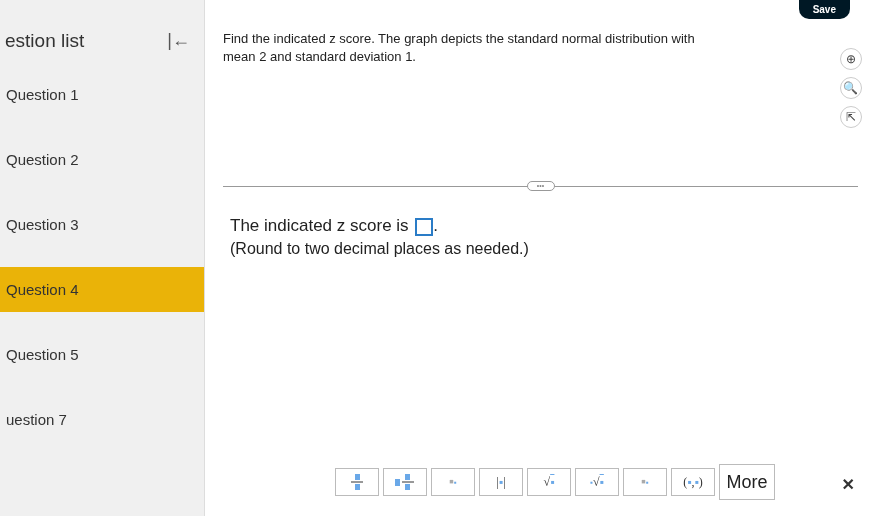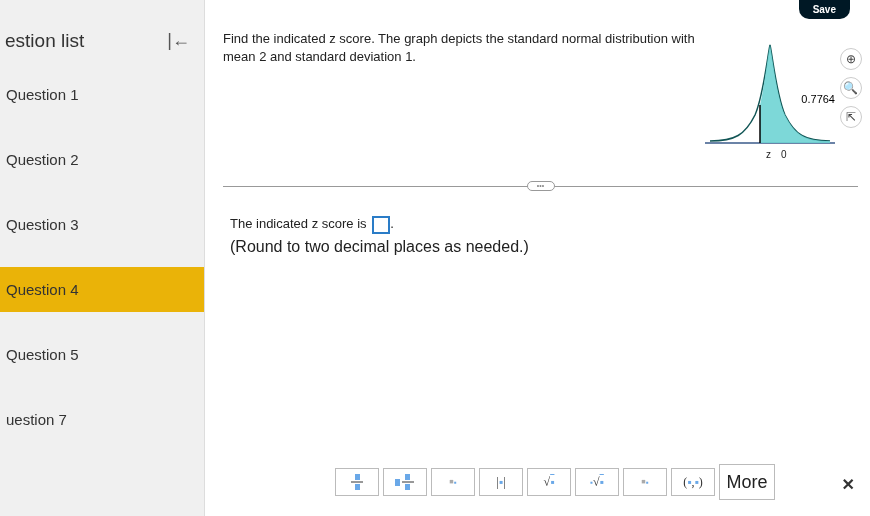--- a/index.html
+++ b/index.html
@@ -130,21 +130,21 @@
       color: #888;
       text-align: center;
       line-height: 8px;
       cursor: pointer;
     }
     .answer-area {
       position: absolute;
       top: 216px;
       left: 25px;
     }
-    .answer-line1 { font-size: 13px; }
+    .answer-line1 { font-size: 17px; }
     .answer-input {
       width: 18px;
       height: 18px;
       border: 2px solid #2a7cc7;
       display: inline-block;
       vertical-align: middle;
       margin-left: 2px;
     }
     .answer-line2 { font-size: 16px; margin-top: 4px; }
     .math-toolbar {
@@ -210,31 +210,20 @@
   </div>
 
   <div class="main">
     <div class="prompt-row">
       <div class="prompt-text">
         <span>Find the indicated z score. The graph depicts the standard normal distribution with</span><br>
         <span>mean 2 and standard deviation 1.</span>
       </div>
     </div>
 
-    <div class="graph-area">
-      <svg width="130" height="125" viewBox="0 0 130 125">
-        <line x1="0" y1="118" x2="130" y2="118" stroke="#3a5a8a" stroke-width="1.5"></line>
-        <path d="M 5 116 C 30 116, 40 110, 50 90 C 58 72, 62 35, 65 20 C 68 35, 72 72, 80 90 C 90 110, 100 116, 125 116" fill="none" stroke="#155" stroke-width="1.5"></path>
-        <path d="M 55 118 L 55 80 C 60 58, 62 35, 65 20 C 68 35, 72 72, 80 90 C 90 110, 100 116, 125 116 L 125 118 Z" fill="#6fd4d4" stroke="none" opacity="0.9"></path>
-        <line x1="55" y1="118" x2="55" y2="80" stroke="#000" stroke-width="1.5"></line>
-      </svg>
-      <div class="graph-label-prob">0.7764</div>
-      <div class="graph-axis-z">z</div>
-      <div class="graph-axis-0">0</div>
-    </div>
 
     <div class="icon-col">
       <div class="icon-btn">⊕</div>
       <div class="icon-btn">🔍</div>
       <div class="icon-btn">⇱</div>
     </div>
 
     <div class="divider-row">
       <div class="divider-line"></div>
       <div class="divider-pill">•••</div>

